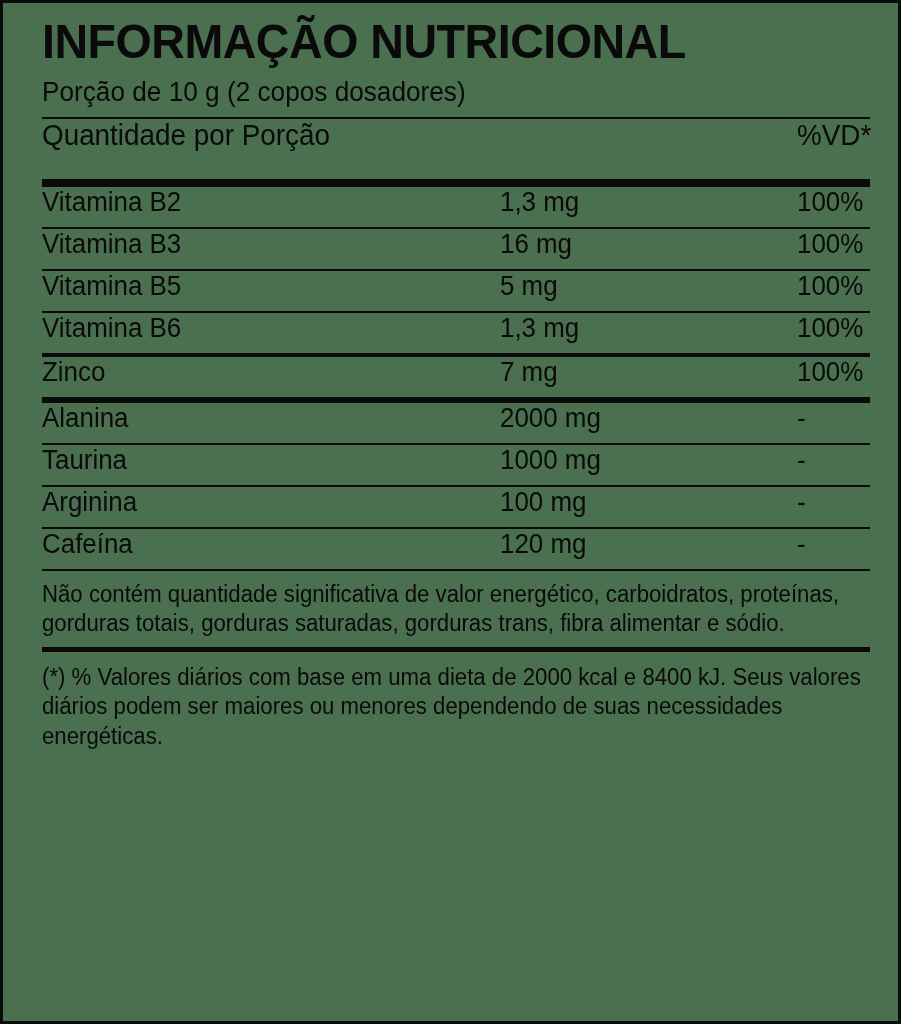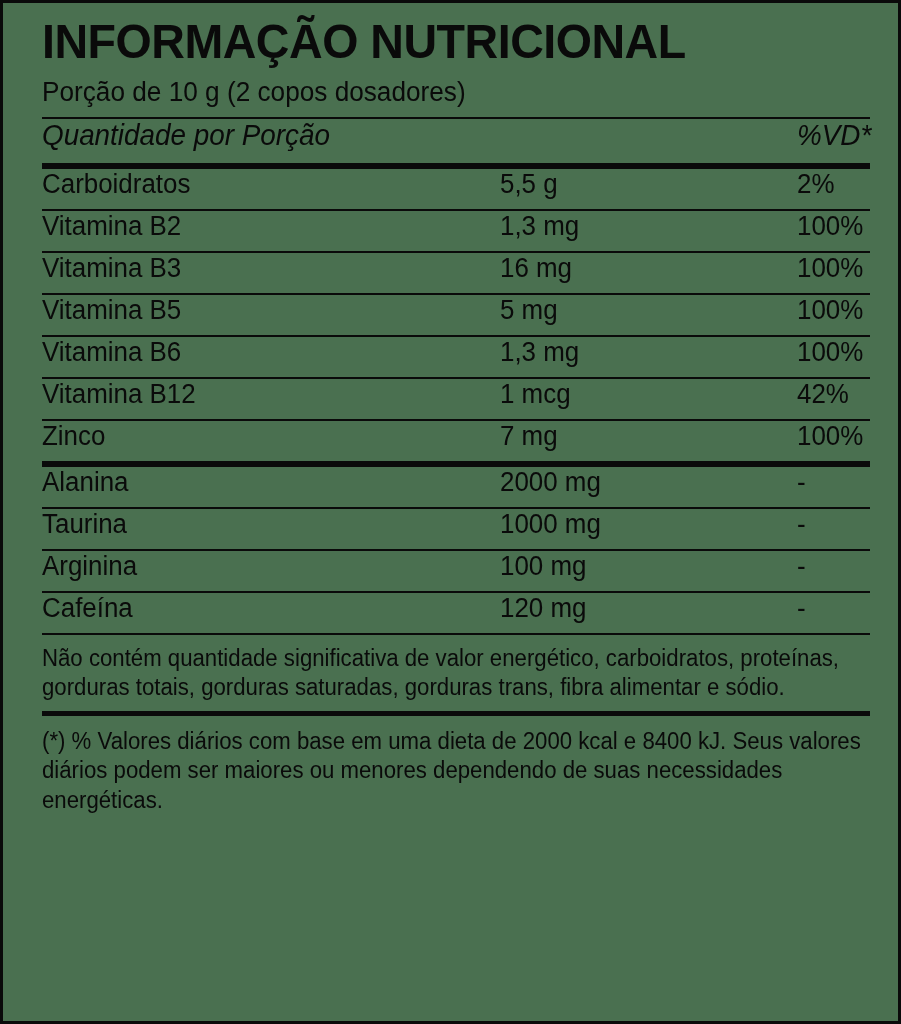--- a/index.html
+++ b/index.html
@@ -82,22 +82,21 @@
     transform-origin: left center;
   }
   .row .c-vd {
     flex: 1 1 auto;
     font-size: 27px;
     transform: scaleX(0.96);
     transform-origin: left center;
   }
 
   .row-header {
-    height: 44px;
-    font-style: italic;
+    height: 60px;
   }
   .row-header .c-name,
   .row-header .c-vd {
     font-size: 29px;
   }
   .row-header .c-name { width: 755px; }
 
   
   .note {
     font-size: 23px;
@@ -126,25 +125,20 @@
 
     <div class="row row-header">
       <div class="c-name">Quantidade por Porção</div>
       <div class="c-vd">%VD*</div>
     </div>
 
     <div class="rule rule-thick"></div>
 
     <div class="rule rule-hair"></div>
 
-    <div class="row">
-      <div class="c-name">Carboidratos</div>
-      <div class="c-val">5,5 g</div>
-      <div class="c-vd">2%</div>
-    </div>
     <div class="rule rule-hair"></div>
 
     <div class="row">
       <div class="c-name">Vitamina B2</div>
       <div class="c-val">1,3 mg</div>
       <div class="c-vd">100%</div>
     </div>
     <div class="rule rule-hair"></div>
 
     <div class="row">
@@ -161,25 +155,20 @@
     </div>
     <div class="rule rule-hair"></div>
 
     <div class="row">
       <div class="c-name">Vitamina B6</div>
       <div class="c-val">1,3 mg</div>
       <div class="c-vd">100%</div>
     </div>
     <div class="rule rule-hair"></div>
 
-    <div class="row">
-      <div class="c-name">Vitamina B12</div>
-      <div class="c-val">1 mcg</div>
-      <div class="c-vd">42%</div>
-    </div>
     <div class="rule rule-hair"></div>
 
     <div class="row">
       <div class="c-name">Zinco</div>
       <div class="c-val">7 mg</div>
       <div class="c-vd">100%</div>
     </div>
     <div class="rule rule-hair"></div>
 
     <div class="rule rule-thick"></div>

